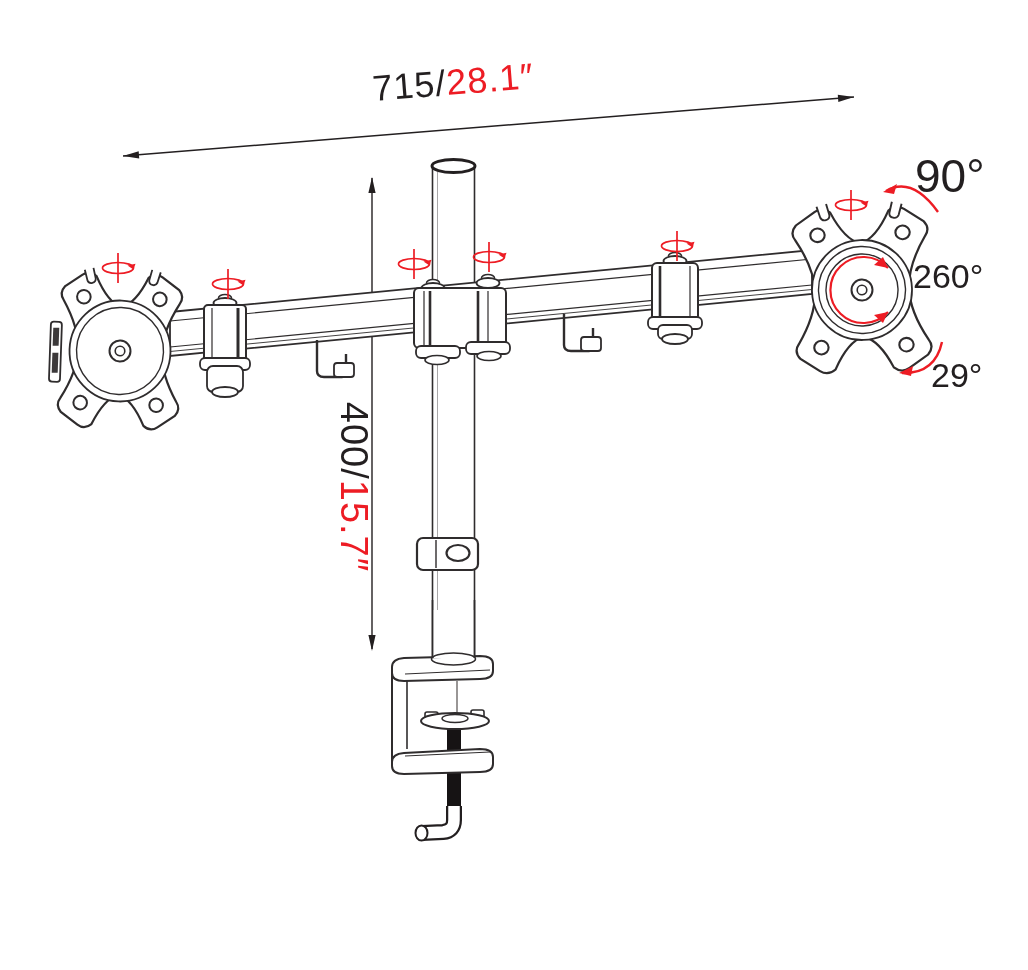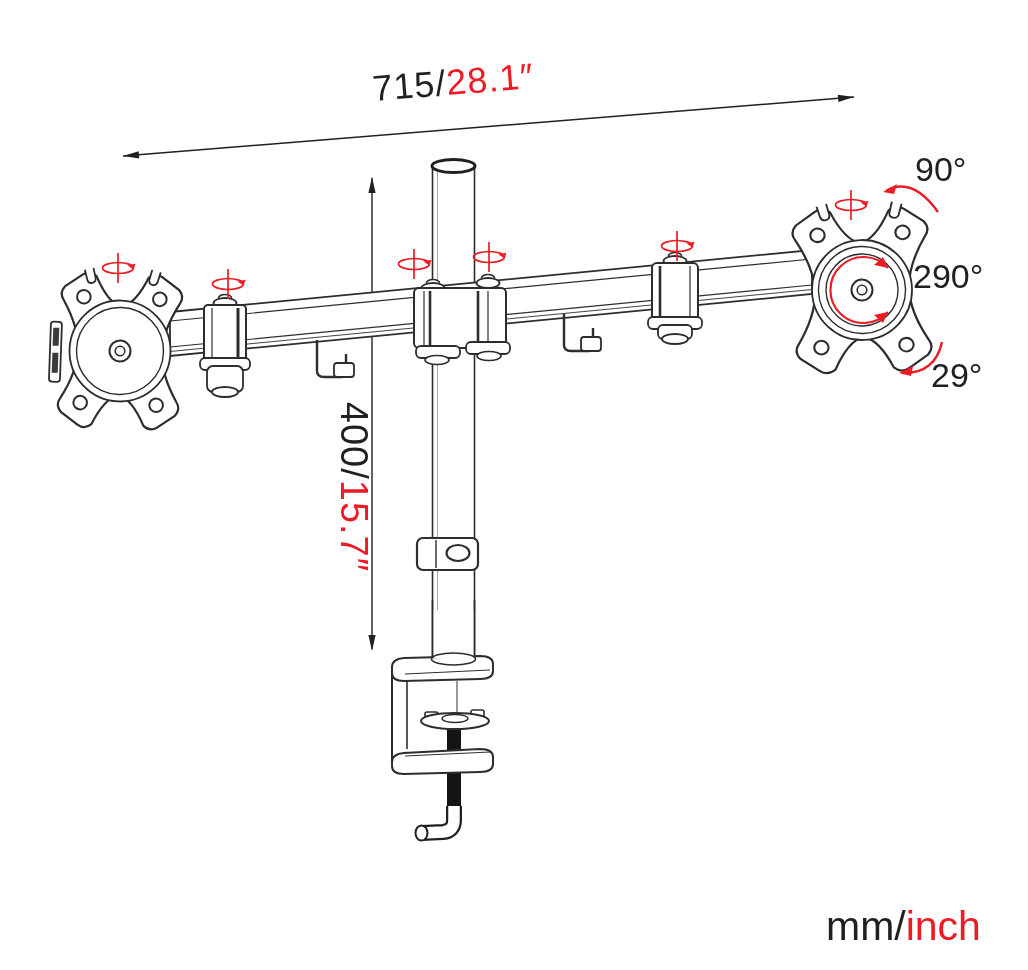--- a/index.html
+++ b/index.html
@@ -4,21 +4,21 @@
 <style>
   html,body{margin:0;padding:0;background:#ffffff;}
   .stage{
     position:relative;width:1028px;height:970px;background:#ffffff;overflow:hidden;
     font-family:"Liberation Sans", sans-serif;
   }
   .label{position:absolute;white-space:nowrap;color:#231f20;line-height:1.05;}
   .red{color:#ed1c24;}
   .dim-width{left:374px;top:70px;font-size:36px;letter-spacing:1px;transform:rotate(-4.6deg);transform-origin:0 100%;}
   .dim-height{left:247px;top:466px;width:210px;height:42px;text-align:center;font-size:38px;letter-spacing:1px;transform:rotate(90deg);}
-  .angle-90{left:915px;top:152px;font-size:34px;}
+  .angle-90{left:915px;top:152px;font-size:46px;}
   .angle-360{left:913px;top:259px;font-size:34px;}
   .angle-35{left:931px;top:358px;font-size:34px;}
   .unit-legend{left:826px;top:905px;font-size:41px;}
   svg{position:absolute;left:0;top:0;}
 </style>
 </head>
 <body>
 
 <div class="stage">
 
@@ -208,18 +208,17 @@
         <path d="M 899,373 l 14,-7 l -2,10 z" fill="#ed1c24"></path>
       </g>
     </g>
   </svg>
 
   <div class="label dim-width"><span>715/</span><span class="red">28.1″</span></div>
 
   <div class="label dim-height"><span>400/</span><span class="red">15.7″</span></div>
 
   <div class="label angle-90">90°</div>
-  <div class="label angle-360">290°</div>
+  <div class="label angle-360">260°</div>
   <div class="label angle-35">29°</div>
 
-  <div class="label unit-legend"><span>mm/</span><span class="red">inch</span></div>
 
 </div>
 
 </body></html>

